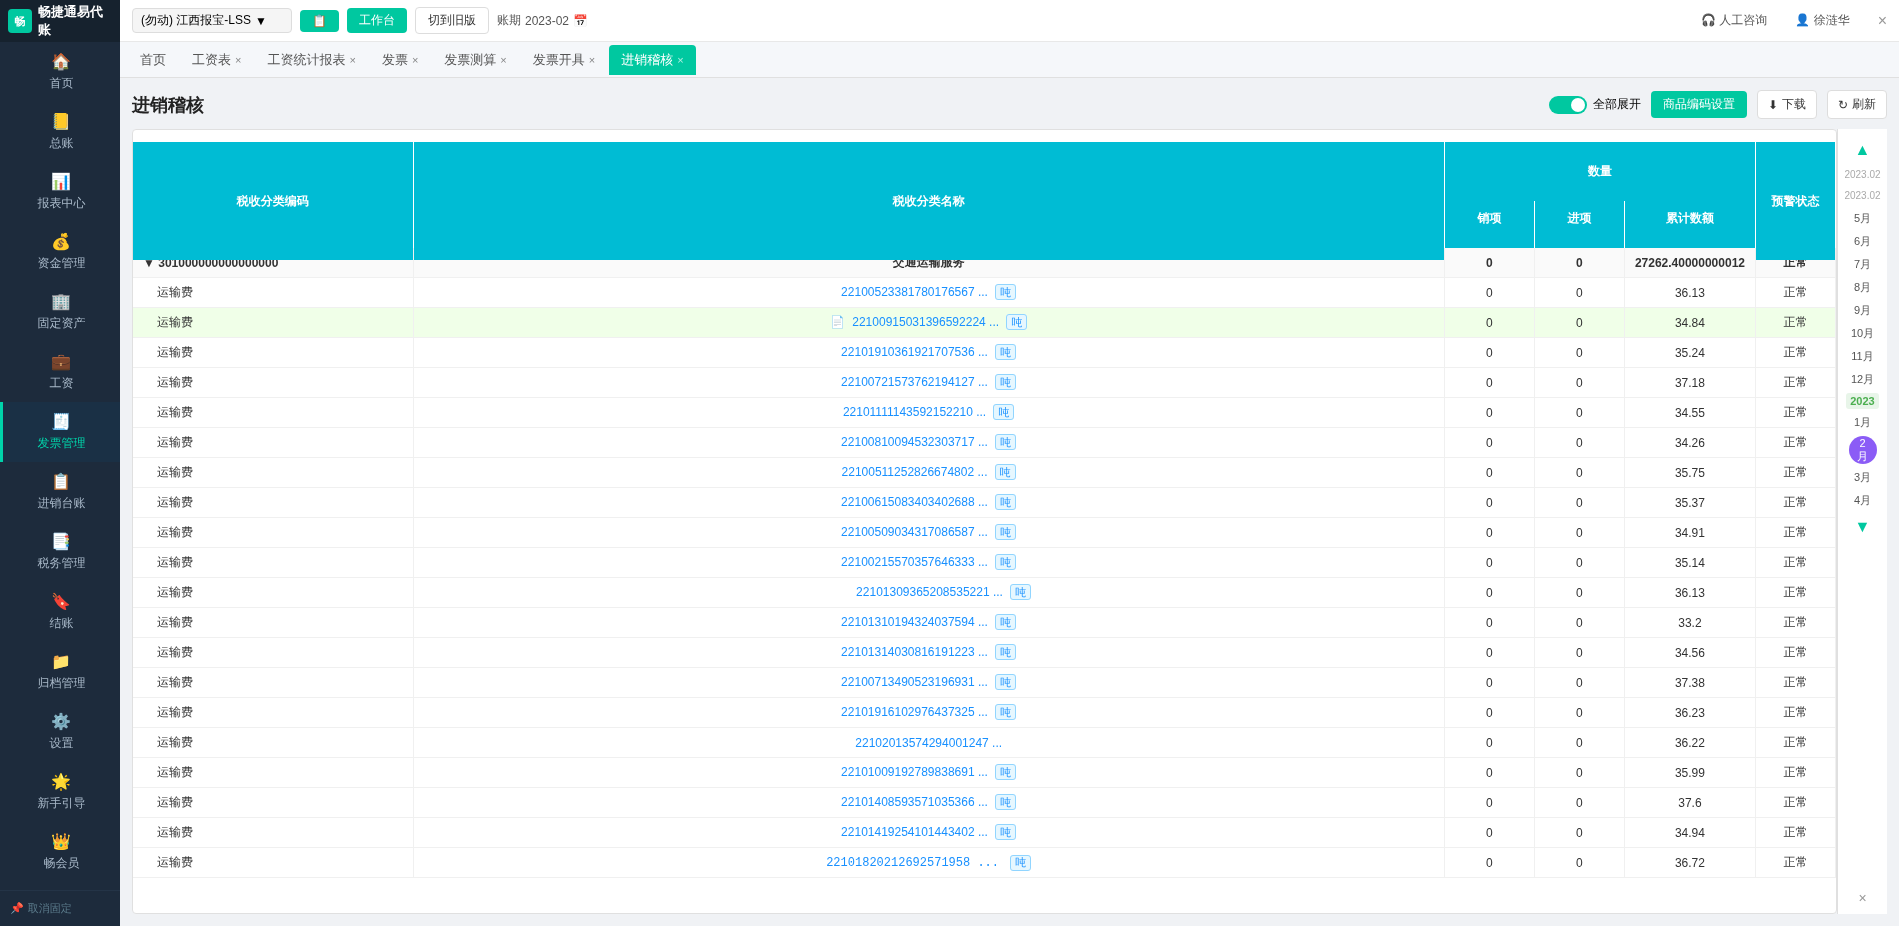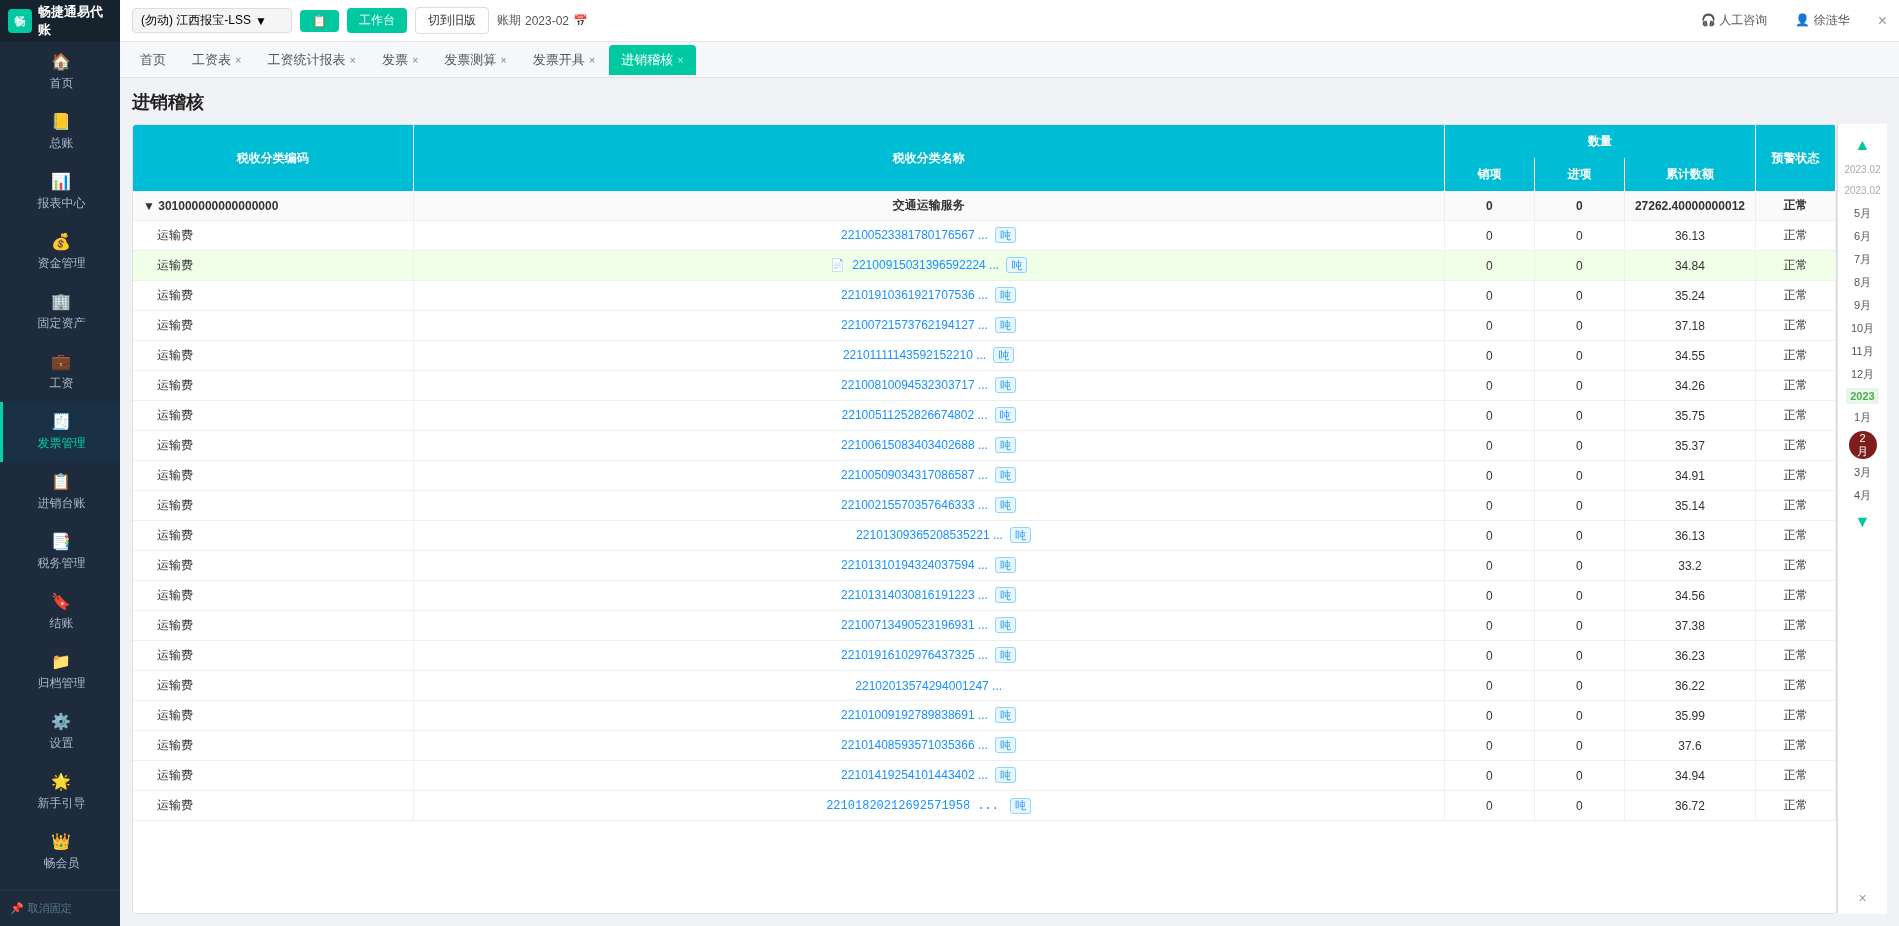--- a/index.html
+++ b/index.html
@@ -239,26 +239,26 @@
       border: 1px solid #e0e0e0;
     }
     table {
       width: 100%;
       border-collapse: collapse;
       font-size: 12px;
     }
     thead tr th {
       background: #00bcd4;
       color: #fff;
-      padding: 8px 10px;
+      padding: 21px 10px;
       text-align: center;
       border-right: 1px solid rgba(255,255,255,0.3);
       white-space: nowrap;
       position: sticky;
-      top: 0;
+      top: 12px;
       z-index: 2;
     }
     thead tr.sub-header th {
       background: #00bcd4;
       font-size: 12px;
     }
     tbody tr td {
       padding: 6px 10px;
       border-bottom: 1px solid #f0f0f0;
       border-right: 1px solid #f0f0f0;
@@ -289,21 +289,21 @@
       padding: 4px 2px;
       text-align: center;
     }
     .rp-month {
       padding: 4px 6px;
       cursor: pointer;
       border-radius: 3px;
       width: 100%;
       text-align: center;
     }
-    .rp-month.active { background: #7f1d1d; color: #fff; border-radius: 50%; width: 28px; height: 28px; display: flex; align-items: center; justify-content: center; margin: 2px auto; }
+    .rp-month.active { background: #8b5cf6; color: #fff; border-radius: 50%; width: 28px; height: 28px; display: flex; align-items: center; justify-content: center; margin: 2px auto; }
     .rp-nav { font-size: 16px; color: #00c8a0; cursor: pointer; padding: 4px; }
     .rp-close { font-size: 14px; color: #999; cursor: pointer; margin-top: auto; }
 
     .col-code { width: 280px; min-width: 200px; }
     .col-name { min-width: 200px; }
     .col-num { width: 90px; }
     .col-status { width: 80px; }
   </style>
 </head>
 <body>
@@ -434,20 +434,35 @@
       <div class="tab active">
         <span>进销稽核</span>
         <span class="tab-close">×</span>
       </div>
     </div>
 
   <div class="content">
 
     <div class="page-header">
       <div class="page-title">进销稽核</div>
+      <div class="page-actions">
+        <div class="toggle-wrap">
+          <div class="toggle"></div>
+          <span>全部展开</span>
+        </div>
+        <button class="action-btn">商品编码设置</button>
+        <button class="action-btn-outline">
+          <span>⬇</span>
+          <span>下载</span>
+        </button>
+        <button class="action-btn-outline">
+          <span>↻</span>
+          <span>刷新</span>
+        </button>
+      </div>
     </div>
 
     <div style="flex:1;display:flex;overflow:hidden;gap:0;">
 
       <div class="table-wrapper" style="flex:1;">
         <table>
           <thead>
             <tr>
               <th class="col-code" rowspan="2">税收分类编码</th>
               <th class="col-name" rowspan="2">税收分类名称</th>

